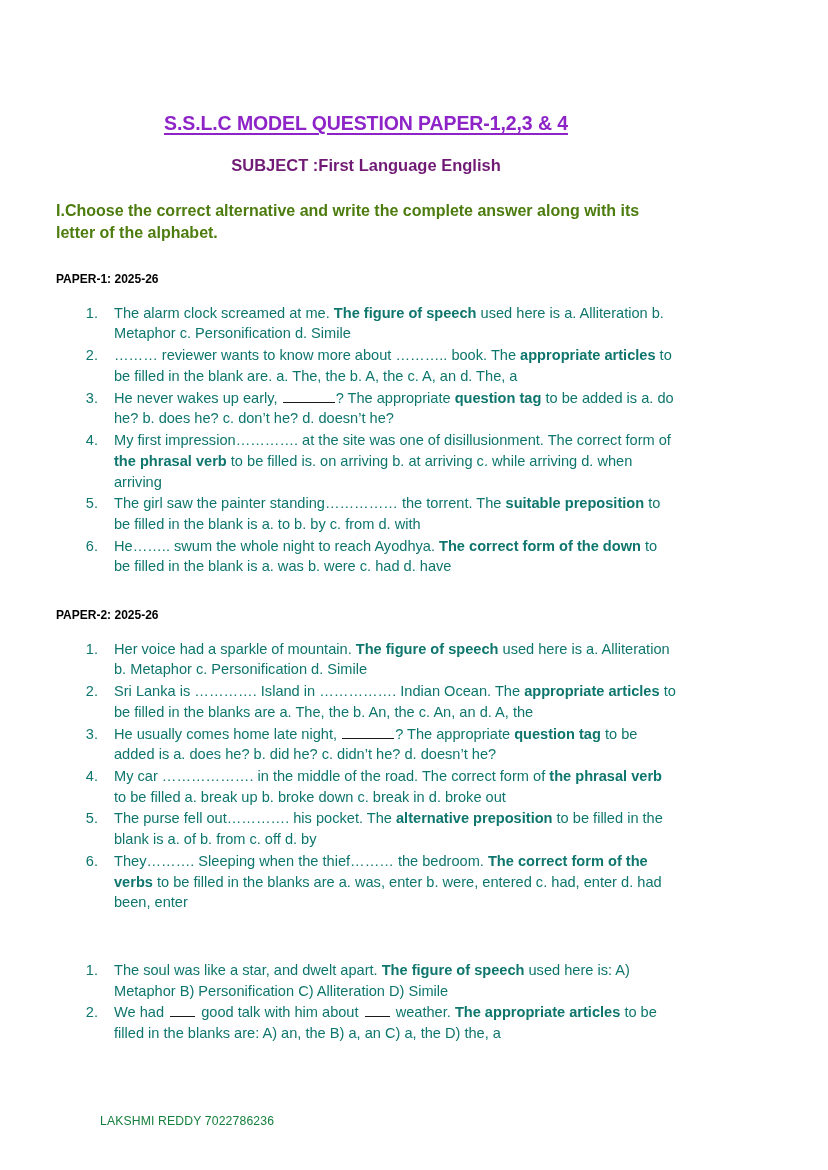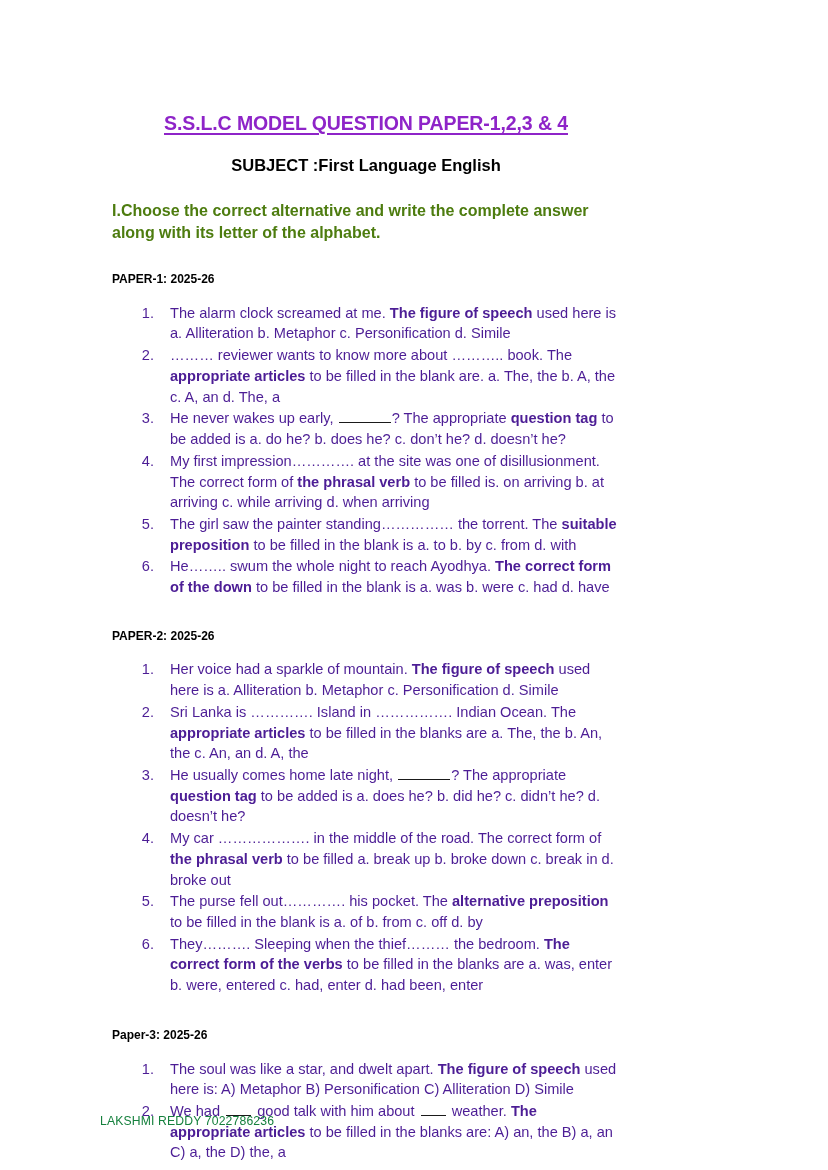--- a/index.html
+++ b/index.html
@@ -14,21 +14,21 @@
     font-family: "Liberation Sans", sans-serif;
     color: #1a1a1a;
     position: relative;
     overflow: hidden;
   }
   .page {
     position: relative;
     width: 732px;
     height: 1170px;
     box-sizing: border-box;
-    padding: 0 112px;
+    padding: 0 56px;
   }
   
   .doc-title {
     text-align: center;
     font-size: 19.5px;
     font-weight: bold;
     color: #8e24c8;
     letter-spacing: -0.1px;
     margin: 0;
     padding-top: 112px;
@@ -36,21 +36,21 @@
   }
   .doc-title span {
     text-decoration: underline;
     text-underline-offset: 3px;
     text-decoration-thickness: 2px;
   }
   .doc-subject {
     text-align: center;
     font-size: 16.5px;
     font-weight: bold;
-    color: #000000;
+    color: #701a75;
     margin: 0;
     padding-top: 20px;
     line-height: 1.25;
   }
   
   .instruction {
     font-size: 16px;
     font-weight: bold;
     color: #4d7c0f;
     margin: 0;
@@ -76,21 +76,21 @@
     margin: 0;
     padding-top: 15px;
     padding-left: 46px;
     padding-right: 0;
     list-style-position: outside;
     list-style-type: decimal;
   }
   ol.qlist li {
     font-size: 14.6px;
     line-height: 1.42;
-    color: #4c1d95;
+    color: #0f766e;
     padding-left: 12px;
     margin: 0 0 1px 0;
   }
   ol.qlist li::marker {
     font-size: 14.6px;
   }
   .q-text { display: inline; }
   .q-text b { font-weight: bold; }
   .blank-u {
     display: inline-block;
@@ -146,21 +146,20 @@
         <ol class="qlist">
           <li><span class="q-text">Her voice had a sparkle of mountain. <b>The figure of speech</b> used here is a. Alliteration b. Metaphor c. Personification d. Simile</span></li>
           <li><span class="q-text">Sri Lanka is …………. Island in ……………. Indian Ocean. The <b>appropriate articles</b> to be filled in the blanks are a. The, the b. An, the c. An, an d. A, the</span></li>
           <li><span class="q-text">He usually comes home late night, <span class="blank-u"></span>? The appropriate <b>question tag</b> to be added is a. does he? b. did he? c. didn’t he? d. doesn’t he?</span></li>
           <li><span class="q-text">My car ………………. in the middle of the road. The correct form of <b>the phrasal verb</b> to be filled a. break up b. broke down c. break in d. broke out</span></li>
           <li><span class="q-text">The purse fell out…………. his pocket. The <b>alternative preposition</b> to be filled in the blank is a. of b. from c. off d. by</span></li>
           <li><span class="q-text">They………. Sleeping when the thief……… the bedroom. <b>The correct form of the verbs</b> to be filled in the blanks are a. was, enter b. were, entered c. had, enter d. had been, enter</span></li>
         </ol>
       </div>
       <div class="paper-block p3">
-        <div class="paper-heading">Paper-3: 2025-26</div>
         <ol class="qlist">
           <li><span class="q-text">The soul was like a star, and dwelt apart. <b>The figure of speech</b> used here is: A) Metaphor B) Personification C) Alliteration D) Simile</span></li>
           <li><span class="q-text">We had <span class="blank-s"></span> good talk with him about <span class="blank-s"></span> weather. <b>The appropriate articles</b> to be filled in the blanks are: A) an, the B) a, an C) a, the D) the, a</span></li>
         </ol>
       </div>
     </div>
 
   <div class="footer">LAKSHMI REDDY 7022786236</div>
 
 </div>

